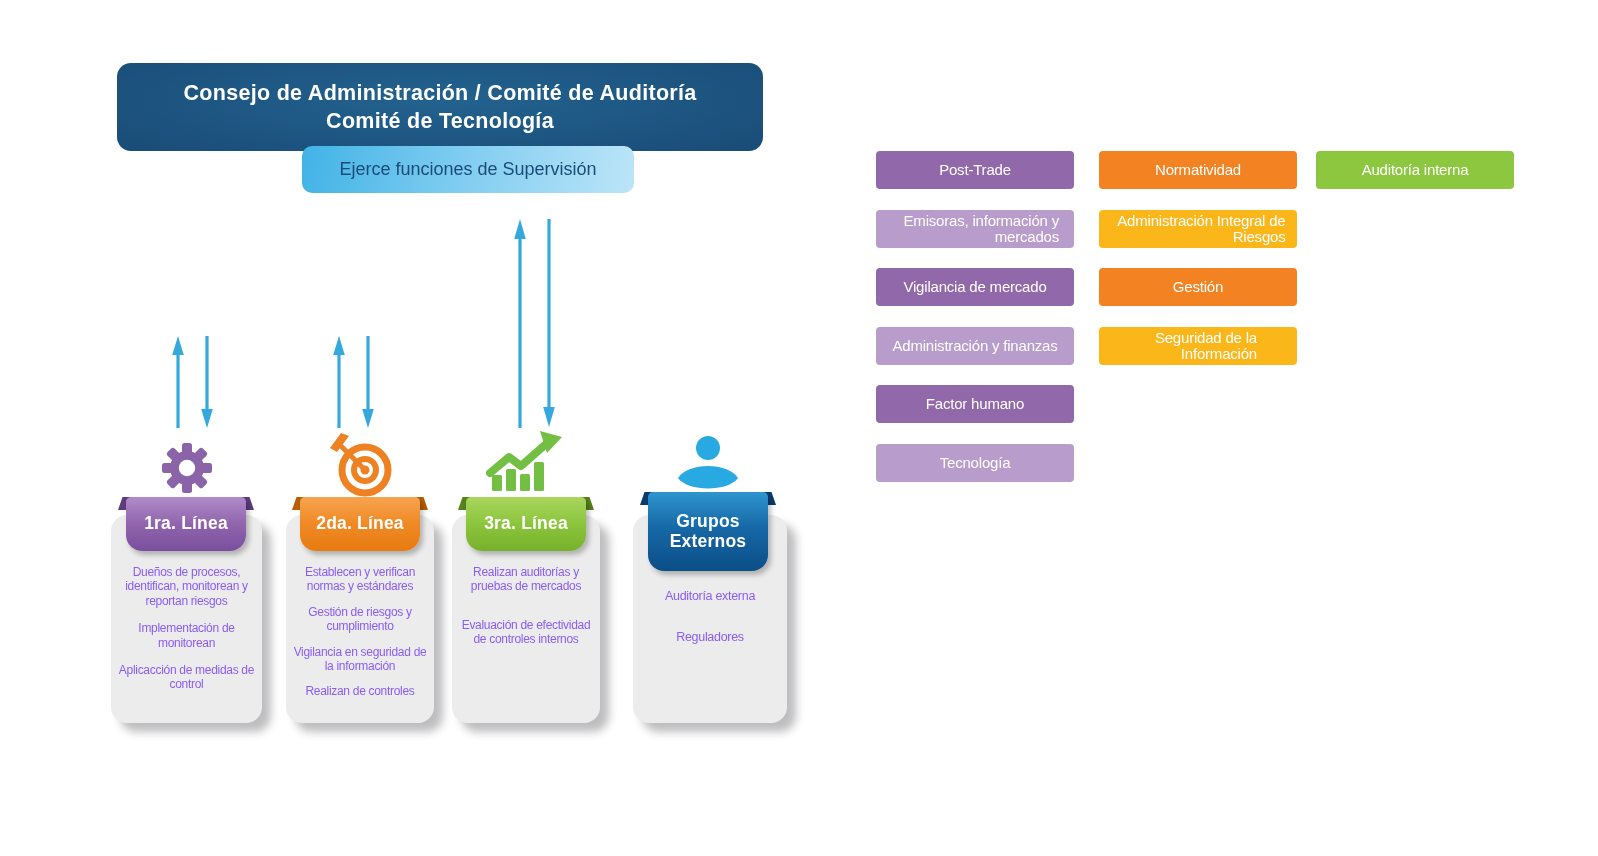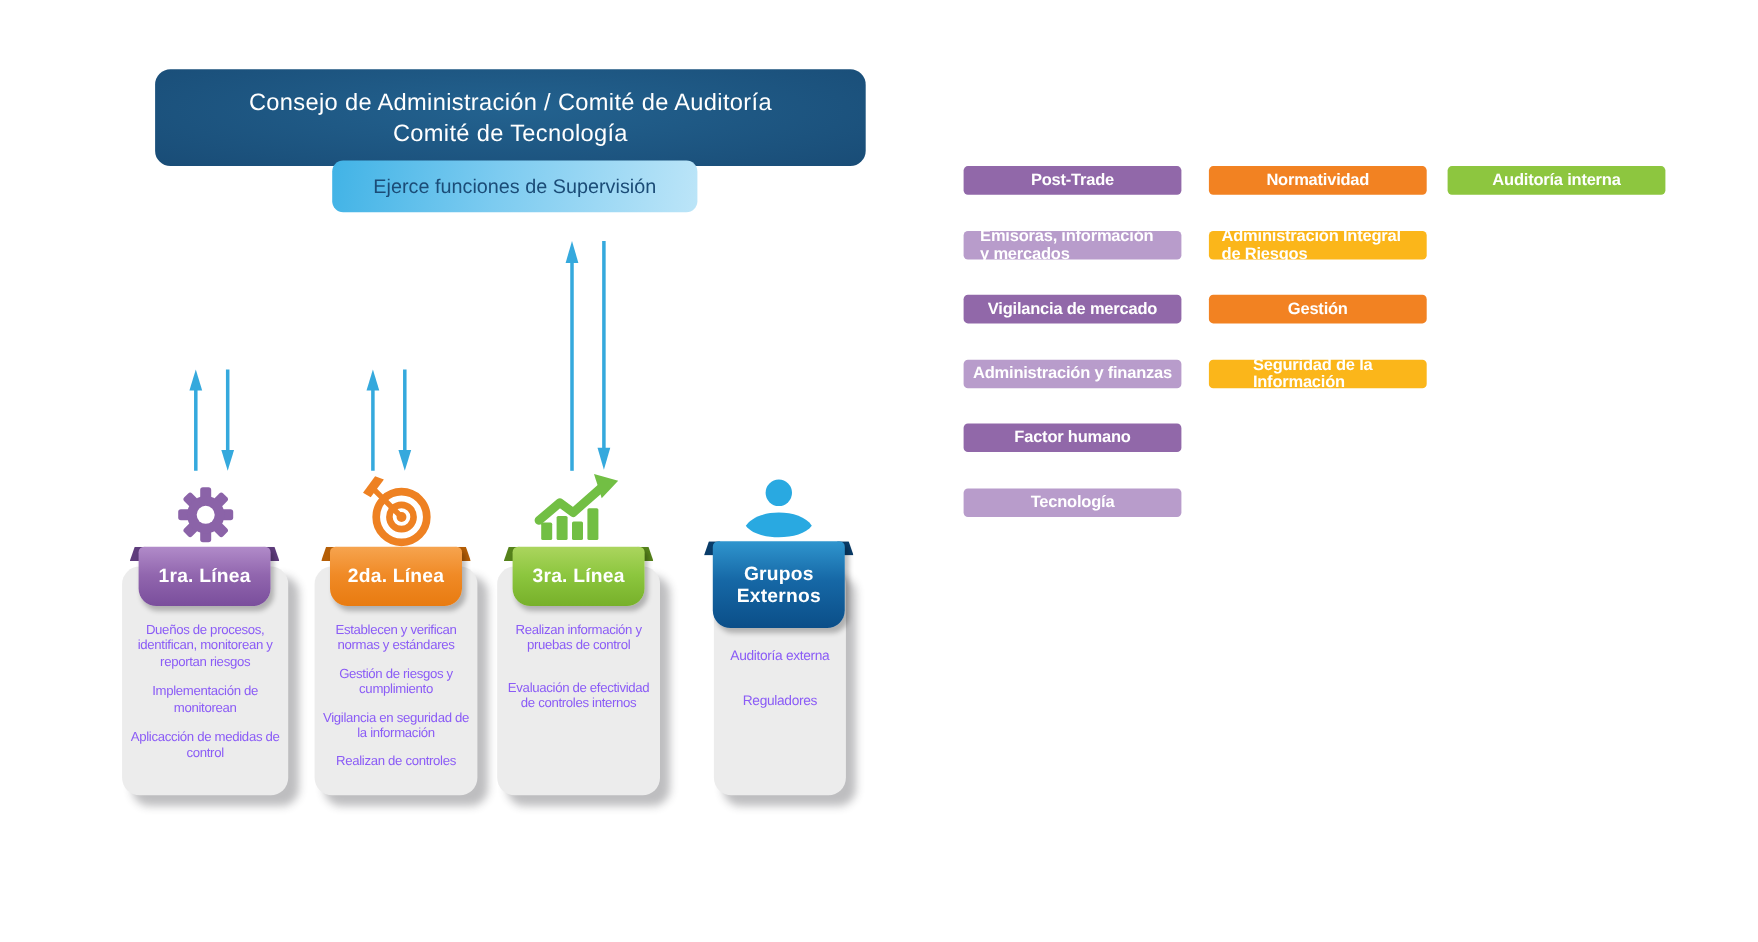--- a/index.html
+++ b/index.html
@@ -3,21 +3,21 @@
 <meta charset="utf-8">
 <style>
   html,body{margin:0;padding:0;background:#fff;}
   .canvas{position:relative;width:1598px;height:856px;background:#fff;overflow:hidden;
           font-family:"Liberation Sans",sans-serif;}
 
   
   .board{position:absolute;left:117px;top:63px;width:646px;height:88px;border-radius:14px;
          background:radial-gradient(130% 160% at 50% 42%,#23628f 0%,#184a74 58%,#113a5e 100%);
          color:#fff;display:flex;flex-direction:column;align-items:center;justify-content:center;
-         font-weight:400;font-size:21.5px;line-height:28px;letter-spacing:.3px;text-align:center;z-index:1;margin-left:24px;}
+         font-weight:700;font-size:21.5px;line-height:28px;letter-spacing:.3px;text-align:center;z-index:1;}
   .supervision{position:absolute;left:302px;top:146px;width:332px;height:47px;border-radius:10px;
          background:linear-gradient(100deg,#41b3e6 0%,#7ccbf0 45%,#bce5f8 100%);
          color:#1b4c77;display:flex;align-items:center;justify-content:center;
          font-weight:400;font-size:18px;z-index:2;}
   .direction{position:absolute;left:110px;top:260px;width:316px;height:46px;border-radius:9px;
          background:radial-gradient(140% 170% at 50% 42%,#1f5c8c 0%,#174772 60%,#113a5e 100%);
          color:#fff;display:flex;align-items:center;justify-content:center;
          font-weight:700;font-size:17.5px;letter-spacing:.3px;box-shadow:2px 3px 4px rgba(0,0,0,.18);}
 
   
@@ -33,21 +33,21 @@
   .ic3{left:482px;top:428px;}
   .ic4{left:672px;top:434px;}
 
   
   .card-body{position:absolute;top:515px;height:208px;background:#ececec;border-radius:16px;
          box-shadow:9px 9px 8px rgba(40,40,45,.30);box-sizing:border-box;
          padding:50px 7px 0;text-align:center;z-index:2;}
   .cb1{left:111px;width:151px;}
   .cb2{left:286px;width:148px;}
   .cb3{left:452px;width:148px;}
-  .cb4{left:633px;width:120px;padding-top:74px;margin-left:16px;}
+  .cb4{left:633px;width:154px;padding-top:74px;}
   .card-item{font-weight:400;font-size:12px;line-height:1.2;letter-spacing:-.3px;color:#8b5cf6;margin:0 0 13px;}
   .cb2 .card-item{margin-bottom:11px;}
   .cb3 .card-item{margin-bottom:24px;}
   .cb4 .card-item{margin-bottom:26px;font-size:12.5px;}
 
   .ribbon{position:absolute;top:497px;width:120px;height:54px;z-index:3;}
   .rb1{left:126px;} .rb2{left:300px;} .rb3{left:466px;}
   .rb4{left:648px;top:492px;height:79px;}
   .ribbon .wing{position:absolute;top:0;width:15px;height:13px;z-index:1;}
   .ribbon .wing.left{left:-8px;clip-path:polygon(0 100%,30% 0,100% 0,100% 100%);}
@@ -59,23 +59,23 @@
   .t-purple .face{background:linear-gradient(180deg,#b18bc9 0%,#9166ae 48%,#7a4e9c 100%);}
   .t-purple .wing{background:#5e3c7c;}
   .t-orange .face{background:linear-gradient(180deg,#f6a44f 0%,#f08a26 48%,#e87b10 100%);}
   .t-orange .wing{background:#b55e06;}
   .t-green .face{background:linear-gradient(180deg,#abd55e 0%,#8cc63e 48%,#77b02a 100%);}
   .t-green .wing{background:#55821b;}
   .t-blue .face{background:linear-gradient(180deg,#2f95ce 0%,#1668a6 45%,#0b4e88 100%);}
   .t-blue .wing{background:#093c69;}
 
   
-  .dept{position:absolute;width:198px;height:26px;border-radius:4px;
-        display:flex;align-items:center;justify-content:center;text-align:left;
-        color:#fff;font-size:15px;line-height:1.08;letter-spacing:-.2px;font-weight:bold;}
+  .dept{position:absolute;width:198px;height:38px;border-radius:4px;
+        display:flex;align-items:center;justify-content:center;text-align:right;
+        color:#fff;font-size:15px;line-height:1.08;letter-spacing:-.2px;}
   .dept span{display:inline-block;}
   .dept .w-emisoras{max-width:168px;}
   .dept .w-air{max-width:175px;}
   .dept .w-seg{max-width:118px;}
   .c-pdark{background:#9168a9;} .c-plight{background:#b89ccb;}
   .c-orange{background:#f28222;} .c-amber{background:#fbb61a;} .c-green{background:#8dc63f;}
   .dx1{left:876px;} .dx2{left:1099px;} .dx3{left:1316px;}
   .dy1{top:151px;} .dy2{top:210px;} .dy3{top:268px;} .dy4{top:327px;} .dy5{top:385px;} .dy6{top:444px;}
 </style>
 </head>
@@ -189,21 +189,21 @@
     <p class="card-item">Implementación de monitorean</p>
     <p class="card-item">Aplicacción de medidas de control</p>
   </div>
   <div class="card-body cb2">
     <p class="card-item">Establecen y verifican normas y estándares</p>
     <p class="card-item">Gestión de riesgos y cumplimiento</p>
     <p class="card-item">Vigilancia en seguridad de la información</p>
     <p class="card-item">Realizan de controles</p>
   </div>
   <div class="card-body cb3">
-    <p class="card-item">Realizan información y pruebas de control</p>
+    <p class="card-item">Realizan auditorías y pruebas de mercados</p>
     <p class="card-item">Evaluación de efectividad de controles internos</p>
   </div>
   <div class="card-body cb4">
     <p class="card-item">Auditoría externa</p>
     <p class="card-item">Reguladores</p>
   </div>
 
   <div class="dept dx1 dy1 c-pdark">
       <span>Post-Trade</span>
     </div>

